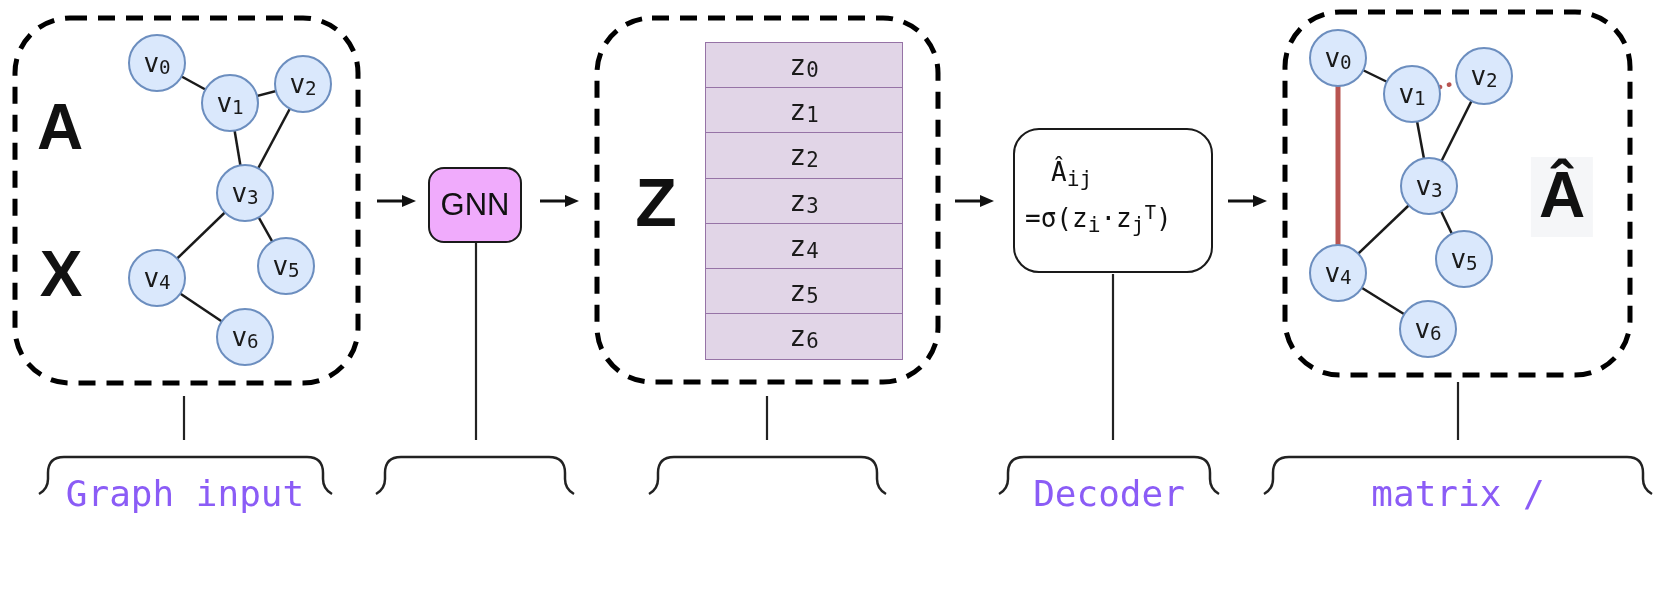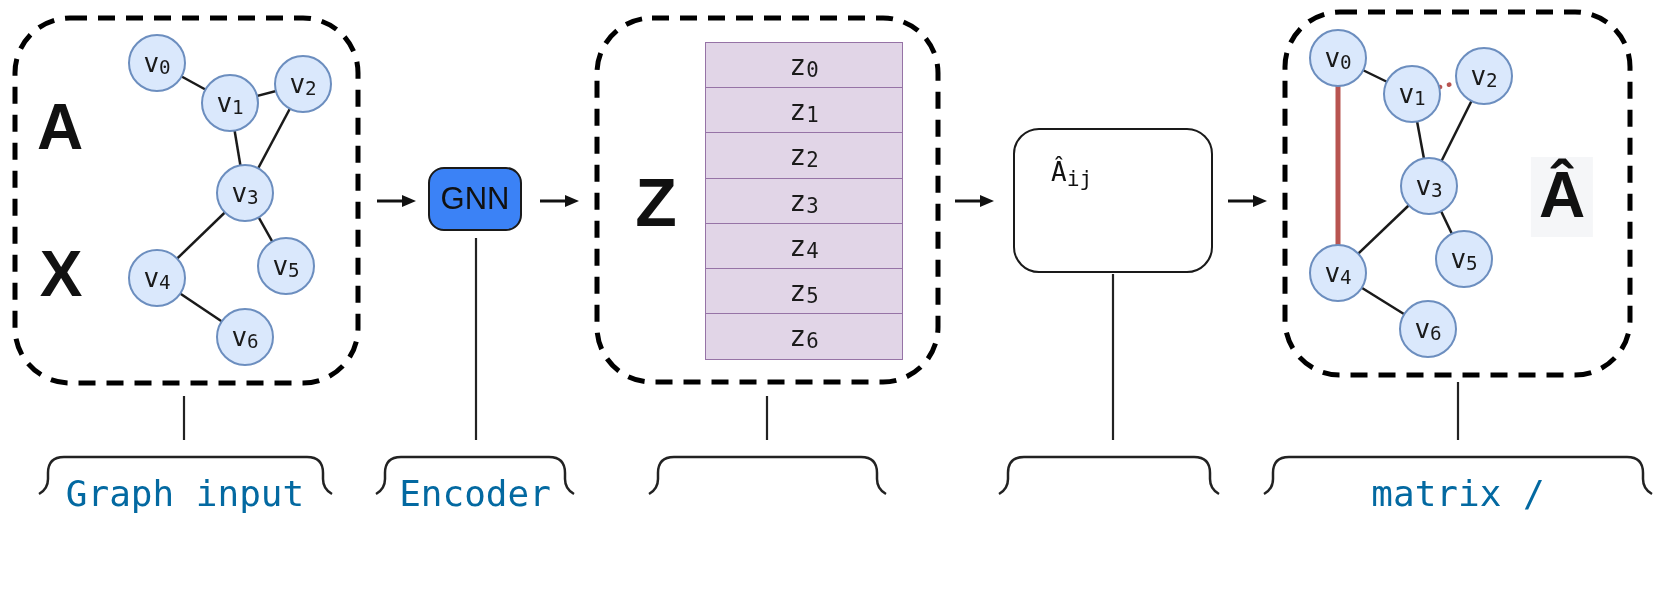--- a/index.html
+++ b/index.html
@@ -16,24 +16,24 @@
          font:26px "DejaVu Sans Mono",monospace;color:#1a1a1a;}
   .gnode .sub{font-size:0.74em;position:relative;top:0.22em;}
 
   
   .bigletter{position:absolute;transform:translate(-50%,-50%);
              font-family:"Liberation Sans",sans-serif;font-weight:600;
              font-size:64px;color:#111;line-height:1;}
   .bigletter.hatA{background:#f5f6f8;padding:6px 8px 10px 8px;}
 
   
-  .gnnbox{position:absolute;left:428px;top:167px;width:94px;height:64px;
+  .gnnbox{position:absolute;left:428px;top:167px;width:94px;height:76px;
           box-sizing:border-box;border:2.5px solid #1a1a1a;border-radius:16px;
           display:flex;align-items:center;justify-content:center;
-          font:31px "Liberation Sans",sans-serif;color:#111;background:#3b82f6;}
+          font:31px "Liberation Sans",sans-serif;color:#111;background:#f0abfc;}
 
   
   .decbox{position:absolute;left:1013px;top:128px;width:200px;height:145px;
           box-sizing:border-box;border:2.5px solid #1a1a1a;border-radius:26px;
           background:#fff;font:26px "DejaVu Sans Mono",monospace;color:#111;
           padding:20px 0 0 10px;line-height:44px;}
   .decbox .l1{margin-left:26px;}
   .decbox .s{font-size:0.82em;position:relative;top:0.22em;}
   .decbox .p{font-size:0.72em;position:relative;top:-0.45em;}
 
@@ -41,21 +41,21 @@
   .ztable{position:absolute;left:705px;top:42px;width:198px;height:318px;
           display:flex;flex-direction:column;}
   .zrow{flex:1;box-sizing:border-box;border:1.5px solid #9673a6;background:#e1d5e7;
         display:flex;align-items:center;justify-content:center;
         font:28px "DejaVu Sans Mono",monospace;color:#1a1a1a;}
   .zrow + .zrow{margin-top:-1.5px;}
   .zrow .sub{font-size:0.74em;position:relative;top:0.22em;}
 
   
   .caption{position:absolute;top:471px;transform:translateX(-50%);
-           font:36px "DejaVu Sans Mono",monospace;color:#0369a1;
+           font:36px "DejaVu Sans Mono",monospace;color:#8b5cf6;
            text-align:center;line-height:45px;white-space:nowrap;}
   .caption .cl{display:block;}
 </style>
 </head>
 <body>
 
 <div class="canvas">
 
   <svg class="underlay" width="1654" height="612" viewBox="0 0 1654 612">
     <defs>
@@ -143,27 +143,28 @@
         <span class="sub">5</span>
       </div>
       <div class="zrow">
         <span>z</span>
         <span class="sub">6</span>
       </div>
     </div>
 
   <div class="decbox">
     <div class="l1"><span>Â</span><span class="s">ij</span></div>
+    <div class="l2"><span>=σ(z</span><span class="s">i</span><span>·z</span><span class="s">j</span><span class="p">T</span><span>)</span></div>
   </div>
 
   <div class="caption" style="left:185px">
     <span>Graph input</span>
   </div>
-  <div class="caption" style="left:475px">
-    <span>Encoder</span>
+  <div class="caption" style="left:1109px">
+    <span>Decoder</span>
   </div>
   <div class="caption" style="left:1458px">
     <span class="cl">matrix /</span>
   </div>
 
 <div class="gnode" style="left: 157px; top: 63px;">
       <span>v</span>
       <span class="sub">0</span>
     </div>
     <div class="gnode" style="left: 230px; top: 103px;">

